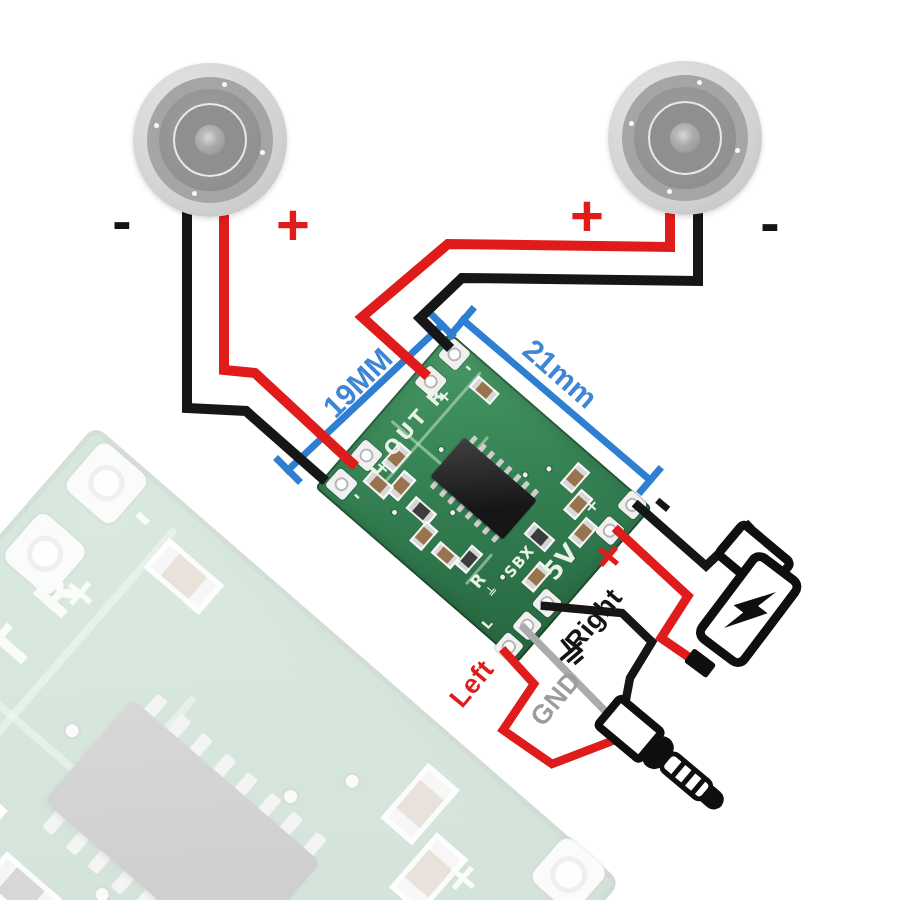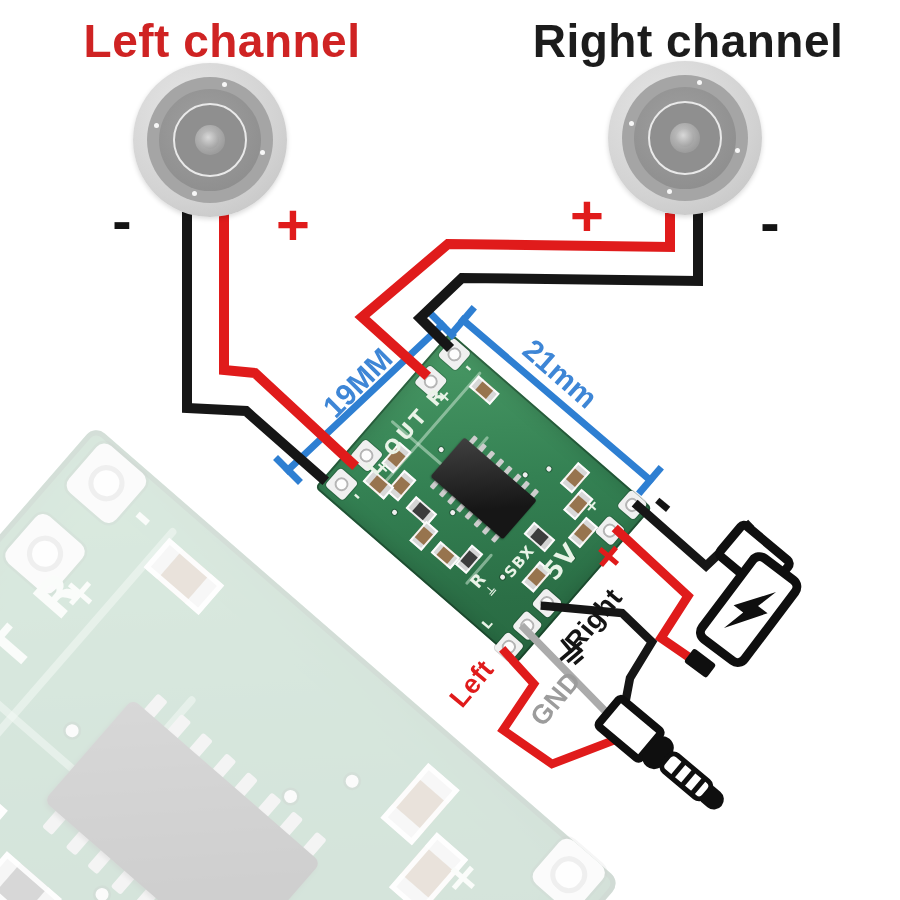--- a/index.html
+++ b/index.html
@@ -128,22 +128,20 @@
       <div class="icpin" style="left:132px;top:121px;"></div>
       <div class="icpin" style="left:143.5px;top:62px;"></div>
       <div class="icpin" style="left:155px;top:62px;"></div>
       <div class="icpin" style="left:166.5px;top:62px;"></div>
       <div class="silk" style="left:20px;top:158px;transform:rotate(-90deg);font-size:20px;letter-spacing:3px;">L OUT R</div>
       <div class="silk" style="left:34px;top:4px;transform:rotate(0deg);font-size:17px;letter-spacing:0px;">-</div>
       <div class="silk" style="left:31px;top:42px;transform:rotate(0deg);font-size:17px;letter-spacing:0px;">+</div>
       <div class="silk" style="left:214px;top:28px;transform:rotate(0deg);font-size:17px;letter-spacing:0px;">+</div>
     </div>
 
-  <div class="title left">Left channel</div>
-  <div class="title right">Right channel</div>
 
   <div class="speaker" style="left:133px;top:63px;">
     <div class="spk-l1"></div>
     <div class="spk-l2"></div>
     <div class="spk-screw" style="left:127px;top:87px;"></div>
     <div class="spk-screw" style="left:59px;top:128px;"></div>
     <div class="spk-screw" style="left:21px;top:60px;"></div>
     <div class="spk-screw" style="left:89px;top:19px;"></div>
     <div class="spk-l3"></div>
     <div class="spk-l4"></div>

